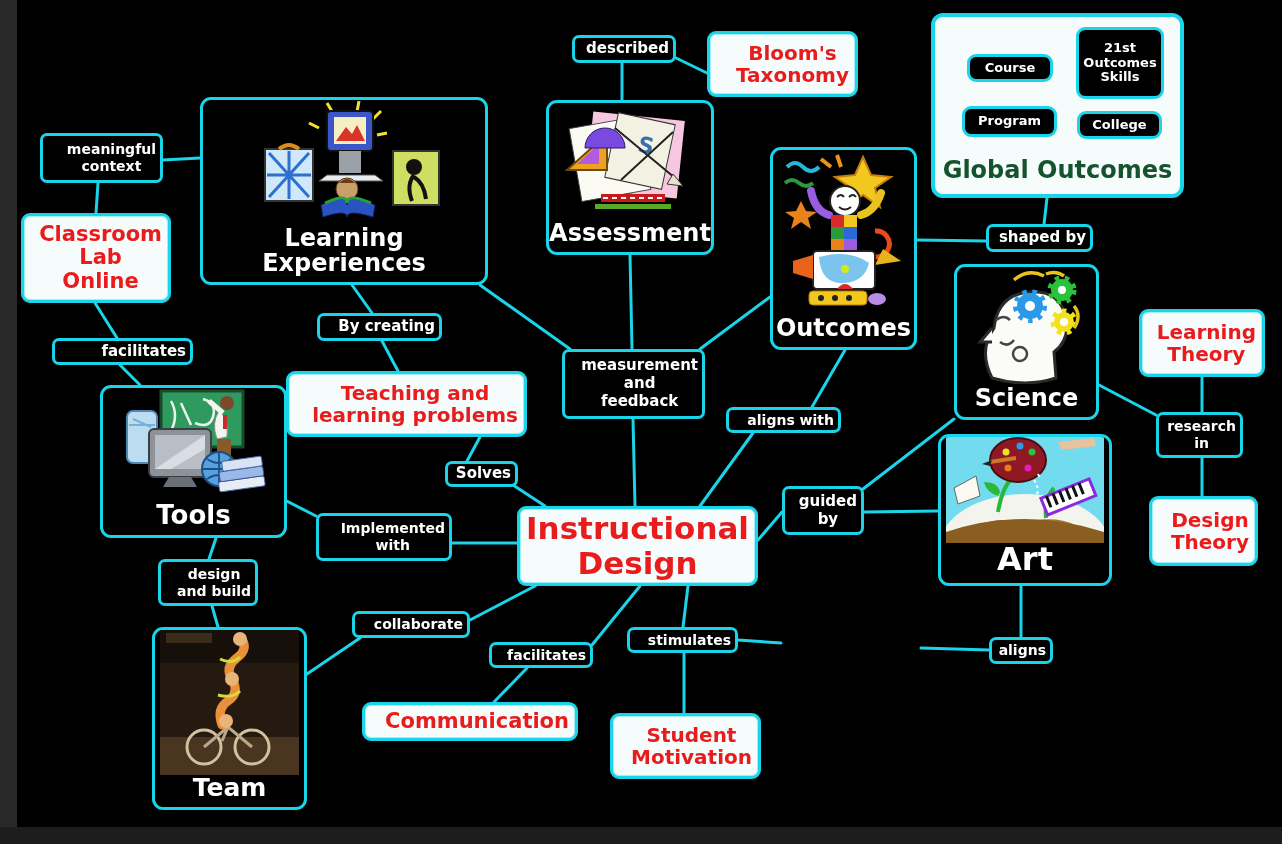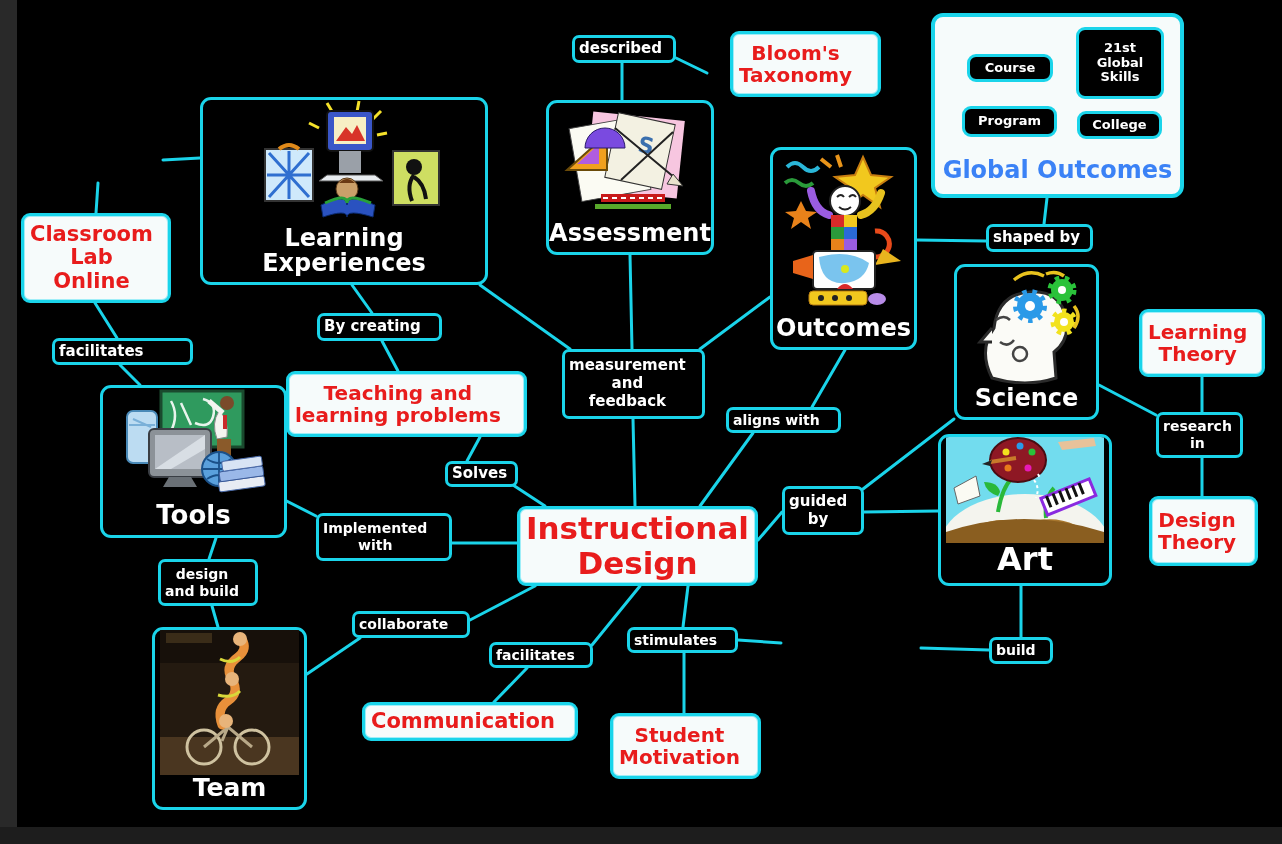--- a/index.html
+++ b/index.html
@@ -3,40 +3,40 @@
 <meta charset="utf-8">
 <style>
   html,body{margin:0;padding:0;background:#000;}
   #stage{position:relative;width:1282px;height:844px;background:#000;overflow:hidden;
          font-family:"DejaVu Sans", sans-serif;}
   .frame-left{position:absolute;left:0;top:0;width:17px;height:844px;background:#292929;}
   .frame-bottom{position:absolute;left:0;top:827px;width:1282px;height:17px;background:#1d1d1d;}
   #wires{position:absolute;left:0;top:0;width:1282px;height:844px;z-index:1;}
   #wires line{stroke:#1ad4ea;stroke-width:3;stroke-linecap:round;}
   .node{position:absolute;z-index:2;box-sizing:border-box;display:flex;align-items:center;
-        justify-content:flex-start;text-align:center;}
+        justify-content:flex-end;text-align:center;}
   .label-box{background:#000;border:3px solid #1ad4ea;border-radius:7px;color:#fff;
         font-weight:bold;font-size:14px;line-height:1.18;padding:2px 4px;
         text-shadow:0 1px 1px #000;}
   .white-box{background:#f6fbfb;border:3px solid #1ad4ea;border-radius:9px;color:#e81c1c;
         font-weight:bold;font-size:19px;line-height:1.12;padding:3px 6px;
         box-shadow:0 0 0 1px #9feef8 inset;}
   .pic-box{background:#000;border:3px solid #1ad4ea;border-radius:11px;flex-direction:column;
         justify-content:flex-end;overflow:hidden;}
   .pic-art{flex:1 1 auto;width:100%;display:flex;align-items:center;justify-content:center;overflow:hidden;}
   .pic-title{flex:0 0 auto;color:#fff;font-weight:bold;font-size:23px;line-height:1.05;
         padding:0 2px 6px 2px;text-shadow:1px 2px 2px #000, -1px -1px 1px #000;}
   .pre{white-space:pre-line;}
   .big-red{font-size:31px;}
   .go-box{background:#f6fbfb;border:4px solid #1ad4ea;border-radius:12px;z-index:2;
         position:absolute;box-sizing:border-box;}
   .go-pill{position:absolute;background:#000;border:3px solid #1ad4ea;border-radius:9px;
         color:#fff;font-weight:bold;font-size:13px;line-height:1.15;display:flex;
         align-items:center;justify-content:center;text-align:center;box-sizing:border-box;}
-  .go-title{position:absolute;left:0;right:0;bottom:10px;text-align:center;color:#3b82f6;
+  .go-title{position:absolute;left:0;right:0;bottom:10px;text-align:center;color:#14532d;
         font-weight:bold;font-size:24px;}
 </style>
 </head>
 <body>
 
 <div id="stage">
 
   <svg id="wires">
     <line x1="163" y1="160" x2="200" y2="158"></line>
     <line x1="98" y1="183" x2="96" y2="213"></line>
@@ -70,20 +70,24 @@
     <line x1="738" y1="640" x2="781" y2="643"></line>
     <line x1="684" y1="653" x2="684" y2="713"></line>
     <line x1="921" y1="648" x2="989" y2="650"></line>
     <line x1="1021" y1="637" x2="1021" y2="586"></line>
     <line x1="265" y1="490" x2="316" y2="516"></line>
     <line x1="452" y1="543" x2="517" y2="543"></line>
     <line x1="480" y1="437" x2="467" y2="461"></line>
     <line x1="513" y1="485" x2="545" y2="506"></line>
   </svg>
 
+  <div class="node label-box" style="left:40px;top:133px;width:123px;height:50px">
+      <span class="pre">meaningful
+context</span>
+    </div>
   <div class="node label-box" style="left:52px;top:338px;width:141px;height:27px;font-size:15px">
       <span class="pre">facilitates</span>
     </div>
   <div class="node label-box" style="left:317px;top:313px;width:125px;height:28px;font-size:15px">
       <span class="pre">By creating</span>
     </div>
   <div class="node label-box" style="left:445px;top:461px;width:73px;height:26px;font-size:15px">
       <span class="pre">Solves</span>
     </div>
   <div class="node label-box" style="left:316px;top:513px;width:136px;height:48px">
@@ -113,21 +117,21 @@
     </div>
   <div class="node label-box" style="left:1156px;top:412px;width:87px;height:46px">
       <span class="pre">research
 in</span>
     </div>
   <div class="node label-box" style="left:782px;top:486px;width:82px;height:49px;font-size:15px">
       <span class="pre">guided
 by</span>
     </div>
   <div class="node label-box" style="left:989px;top:637px;width:64px;height:27px">
-      <span class="pre">build</span>
+      <span class="pre">aligns</span>
     </div>
   <div class="node label-box" style="left:627px;top:627px;width:111px;height:26px">
       <span class="pre">stimulates</span>
     </div>
   <div class="node label-box" style="left:489px;top:642px;width:104px;height:26px">
       <span class="pre">facilitates</span>
     </div>
 
   <div class="node white-box" style="left:21px;top:213px;width:150px;height:90px;font-size:21px">
       <span class="pre">Classroom
@@ -135,21 +139,21 @@
 Online</span>
     </div>
   <div class="node white-box" style="left:286px;top:371px;width:241px;height:66px;font-size:20px">
       <span class="pre">Teaching and
 learning problems</span>
     </div>
   <div class="node white-box big-red" style="left:517px;top:506px;width:241px;height:80px">
       <span class="pre">Instructional
 Design</span>
     </div>
-  <div class="node white-box" style="left:730px;top:31px;width:151px;height:66px;font-size:20px">
+  <div class="node white-box" style="left:707px;top:31px;width:151px;height:66px;font-size:20px">
       <span class="pre">Bloom's
 Taxonomy</span>
     </div>
   <div class="node white-box" style="left:1139px;top:309px;width:126px;height:68px;font-size:20px">
       <span class="pre">Learning
 Theory</span>
     </div>
   <div class="node white-box" style="left:1149px;top:496px;width:109px;height:70px;font-size:20px">
       <span class="pre">Design
 Theory</span>
@@ -346,21 +350,21 @@
     </div>
     <div class="pic-title" style="font-size:32px">Art</div>
   </div>
 
   <div class="go-box" style="left:931px;top:13px;width:253px;height:185px">
     <div class="go-pill" style="left:32px;top:37px;width:86px;height:28px">
         <span class="pre">Course</span>
       </div>
     <div class="go-pill" style="left:141px;top:10px;width:88px;height:72px">
         <span class="pre">21st
-Global
+Outcomes
 Skills</span>
       </div>
     <div class="go-pill" style="left:27px;top:89px;width:95px;height:31px">
         <span class="pre">Program</span>
       </div>
     <div class="go-pill" style="left:142px;top:94px;width:85px;height:28px">
         <span class="pre">College</span>
       </div>
     <div class="go-title">Global Outcomes</div>
   </div>

